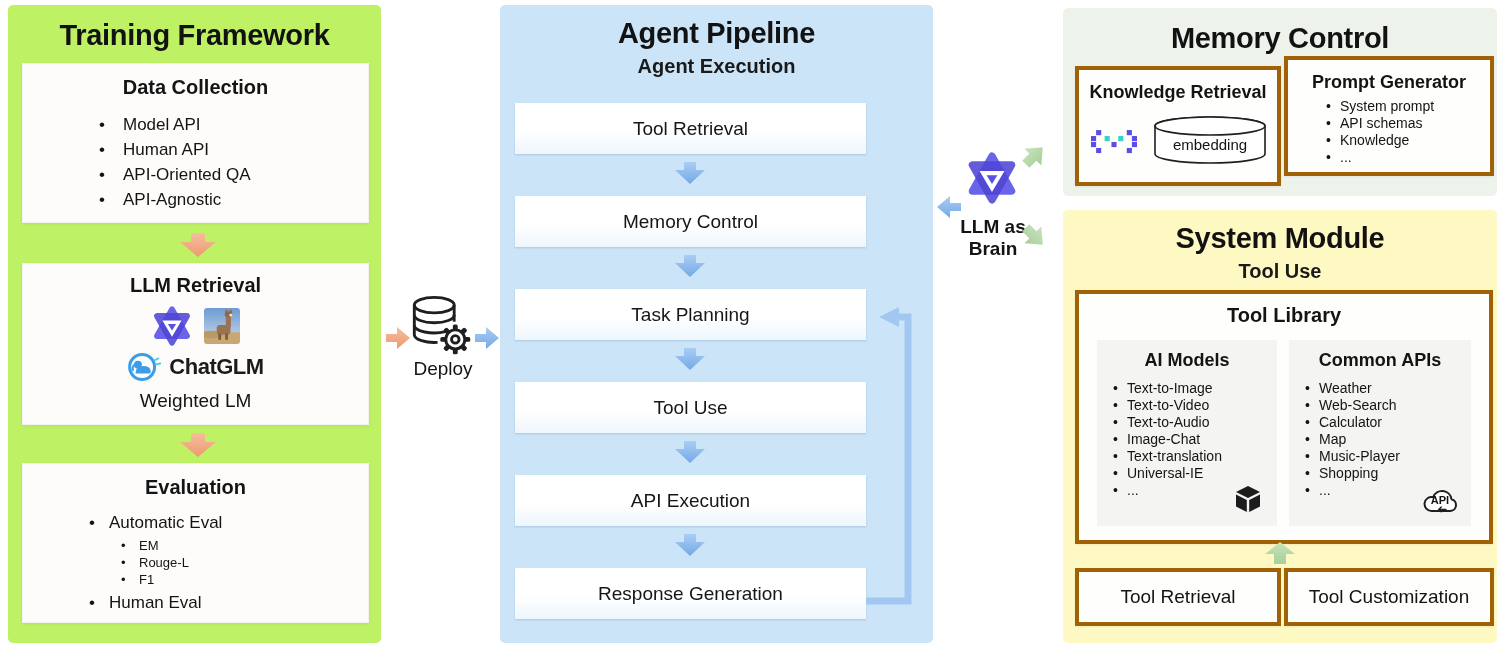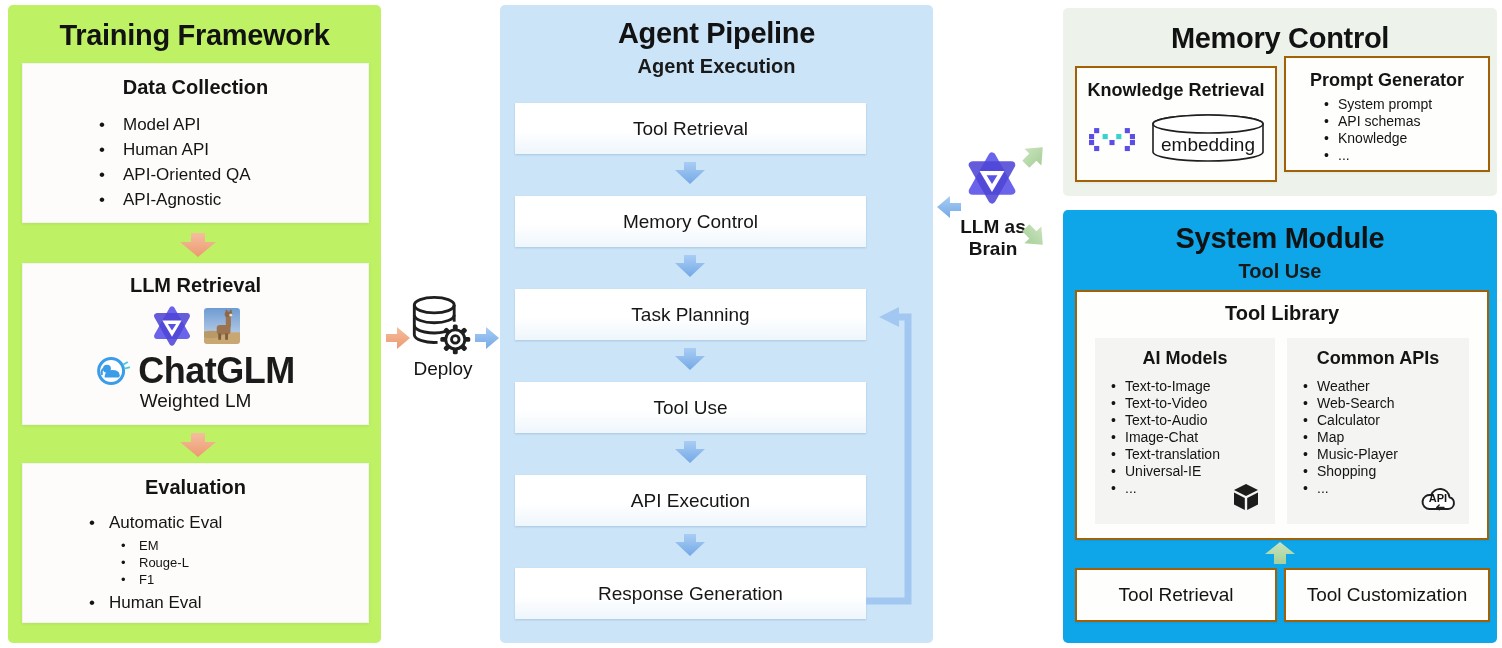--- a/index.html
+++ b/index.html
@@ -2,21 +2,21 @@
 <html><head>
 <meta charset="utf-8">
 <style>
   html,body{margin:0;padding:0;background:#fff;font-family:"Liberation Sans",sans-serif;color:#141414;}
   #canvas{position:relative;width:1502px;height:648px;background:#fff;overflow:hidden;}
   .abs{position:absolute;}
   .panel{position:absolute;border-radius:5px;}
   .panel-title{position:absolute;left:0;right:0;text-align:center;font-weight:bold;font-size:29px;letter-spacing:-0.3px;color:#121212;}
   .panel-sub{position:absolute;left:0;right:0;text-align:center;font-weight:bold;font-size:20px;color:#1a1a1a;}
   .wbox{position:absolute;background:#fdfcfb;border:1px solid rgba(0,0,0,0.04);box-shadow:0 1px 3px rgba(0,0,0,0.08);}
-  .wbox-green{position:absolute;background:#fefefd;border:2px solid #a16207;box-shadow:0 1px 2px rgba(0,0,0,0.05);}
+  .wbox-green{position:absolute;background:#fefefd;border:4px solid #a16207;box-shadow:0 1px 2px rgba(0,0,0,0.05);}
   .graybox{position:absolute;background:#f4f4f2;}
   .box-h{position:absolute;left:0;right:0;text-align:center;font-weight:bold;font-size:20px;}
   .box-h-sm{position:absolute;left:0;right:0;text-align:center;font-weight:bold;font-size:18px;}
   .stage{position:absolute;left:15px;width:351px;height:51px;background:linear-gradient(180deg,#ffffff 55%,#eef6fc);box-shadow:0 1px 2px rgba(70,110,160,0.25);font-size:19px;text-align:center;line-height:51px;color:#161616;}
   ul{list-style:none;margin:0;padding:0;}
   li{position:relative;}
   li::before{content:"\2022";position:absolute;left:0;top:0;}
   .blist li{font-size:17px;line-height:25px;padding-left:24px;}
   .blist-sm li{font-size:13px;line-height:17px;padding-left:18px;}
   .blist-xs li{font-size:14px;line-height:17px;padding-left:14px;}
@@ -100,21 +100,21 @@
         </svg>
       </div>
       <div class="abs" style="left:0;top:86px;width:345px;display:flex;justify-content:center;gap:8px;align-items:center;">
         <svg width="34" height="34" viewBox="0 0 36 34">
           <circle cx="16" cy="17" r="13.2" fill="#ffffff" stroke="#3b9ce8" stroke-width="3.2"></circle>
           <circle cx="11.6" cy="14.5" r="4.2" fill="#3b9ce8"></circle>
           <path d="M7.8 14.5 q-2.8 2.4 -1.6 6" stroke="#3b9ce8" stroke-width="2" fill="none" stroke-linecap="round"></path>
           <path d="M9 23.5 q0.6 -7.5 8 -7.5 q7.6 0 8.1 5.4 q0.2 2.4 -2.6 2.4 h-11 q-2.5 0 -2.5 -0.3 z" fill="#3b9ce8"></path>
           <path d="M29 10.2 l4.2 -2.4 M30.5 14.4 l4.8 -1.3" stroke="#45c8d8" stroke-width="1.8" stroke-linecap="round"></path>
         </svg>
-        <span style="font-size:36px;font-weight:bold;letter-spacing:-0.5px;color:#1b1b1b;">ChatGLM</span>
+        <span style="font-size:22px;font-weight:bold;letter-spacing:-0.5px;color:#1b1b1b;">ChatGLM</span>
       </div>
       <div class="cap" style="top:126px;font-size:19px;">Weighted LM</div>
     </div>
 
     <svg class="abs" style="left:172px;top:428px;" width="36" height="24" viewBox="0 0 36 24">
       <path d="M11 0 H25 V9 H36 L18 24 L0 9 H11 Z" fill="url(#grad-orange)"></path>
     </svg>
 
     <div class="wbox" style="left:14px;top:458px;width:345px;height:158px;">
       <div class="box-h" style="top:12px;">Evaluation</div>
@@ -239,36 +239,36 @@
         <g fill="#37d2cc">
           <rect x="16" y="7" width="6" height="6"></rect>
             <rect x="32" y="7" width="6" height="6"></rect>
         </g>
       </svg>
       <div class="abs" style="left:72px;top:44px;width:118px;height:52px;">
         <svg width="118" height="52" viewBox="0 0 118 52">
           <path d="M4 12 a55 9 0 0 1 110 0 V40 a55 9 0 0 1 -110 0 Z" fill="#ffffff" stroke="#1f1f1f" stroke-width="1.6"></path>
           <ellipse cx="59" cy="12" rx="55" ry="9" fill="#ffffff" stroke="#1f1f1f" stroke-width="1.6"></ellipse>
         </svg>
-        <span class="abs" style="left:0;right:0;top:22px;text-align:center;font-size:19px;">embedding</span>
+        <span class="abs" style="left:0;right:0;top:22px;text-align:center;font-size:15px;">embedding</span>
       </div>
     </div>
 
     <div class="wbox-green" style="left:221px;top:48px;width:202px;height:112px;">
       <div class="box-h-sm" style="top:12px;">Prompt Generator</div>
       <ul class="blist-xs" style="position:absolute;left:38px;top:38px;">
         <li>System prompt</li>
         <li>API schemas</li>
         <li>Knowledge</li>
         <li>...</li>
       </ul>
     </div>
   </div>
 
-  <div class="panel" style="left:1063px;top:210px;width:434px;height:433px;background:#0ea5e9;">
+  <div class="panel" style="left:1063px;top:210px;width:434px;height:433px;background:#fef9c3;">
     <div class="panel-title" style="top:12px;">System Module</div>
     <div class="panel-sub" style="top:50px;">Tool Use</div>
 
     <div class="wbox-green" style="left:12px;top:80px;width:410px;height:246px;">
       <div class="box-h" style="top:10px;">Tool Library</div>
 
       <div class="graybox" style="left:18px;top:46px;width:180px;height:186px;">
         <div class="box-h-sm" style="top:10px;">AI Models</div>
         <ul class="blist-xs" style="position:absolute;left:16px;top:40px;">
           <li>Text-to-Image</li>

